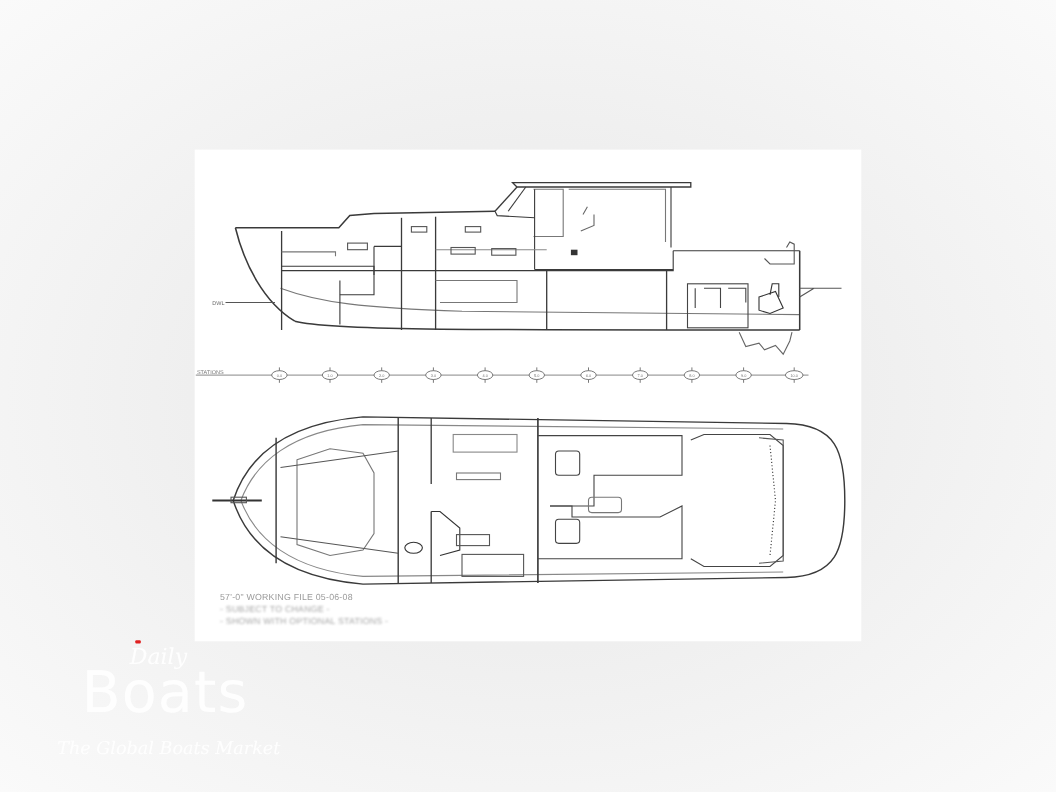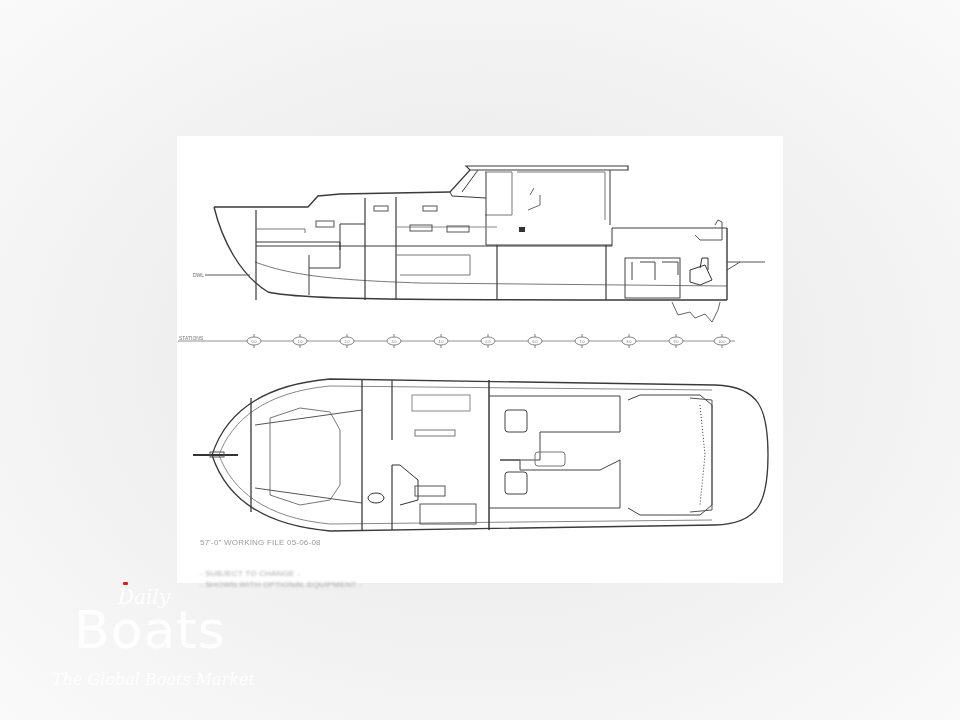--- a/index.html
+++ b/index.html
@@ -10,21 +10,21 @@
   }
   .frame {
     position:absolute; left:177px; top:136px; width:606px; height:447px;
     background:#ffffff;
   }
   svg.drawing { position:absolute; left:0; top:0; width:960px; height:720px; }
   .note {
     position:absolute; left:200px; font-size:8px; color:#9a9a9a; letter-spacing:0.2px;
     white-space:nowrap;
   }
-  .note.blur { filter: blur(0.8px); color:#a8a8a8;margin-top:20px; }
+  .note.blur { filter: blur(0.8px); color:#a8a8a8; }
   .wm { position:absolute; color:#ffffff; }
   .wm-daily { left:118px; top:585px; font-family:"DejaVu Serif", serif; font-style:italic; font-size:20px; opacity:0.95; }
   .wm-boats { left:74px; top:600px; font-family:"DejaVu Sans", sans-serif; font-size:52px; letter-spacing:1px; opacity:0.95; }
   .wm-tag { left:52px; top:670px; font-family:"DejaVu Serif", serif; font-style:italic; font-size:16px; opacity:0.95; }
   .wm-dot { position:absolute; left:123px; top:582px; width:5px; height:3px; background:#e02020; border-radius:1px; }
 </style>
 </head>
 <body>
 
 <div class="frame"></div>
@@ -171,18 +171,18 @@
     <path d="M690 398 L712 400 L712 510 L690 512" stroke="#555"></path>
     <path d="M700 405 L705 455 L700 505" stroke="#333" stroke-dasharray="1 2"></path>
 
     <path d="M193 455 L238 455" stroke="#333" stroke-width="2"></path>
     <rect x="210" y="452" width="14" height="5" stroke="#555"></rect>
   </g>
 </svg>
 
 <div class="note" style="top:538px">57'-0"  WORKING FILE 05-06-08</div>
 <div class="note blur" style="top:549px">- SUBJECT TO CHANGE -</div>
-<div class="note blur" style="top:560px">- SHOWN WITH OPTIONAL EQUIPMENT -</div>
+<div class="note blur" style="top:560px">- SHOWN WITH OPTIONAL STATIONS -</div>
 
 <div class="wm-dot"></div>
 <div class="wm wm-daily">Daily</div>
 <div class="wm wm-boats">Boats</div>
 <div class="wm wm-tag">The Global Boats Market</div>
 
 </body></html>

